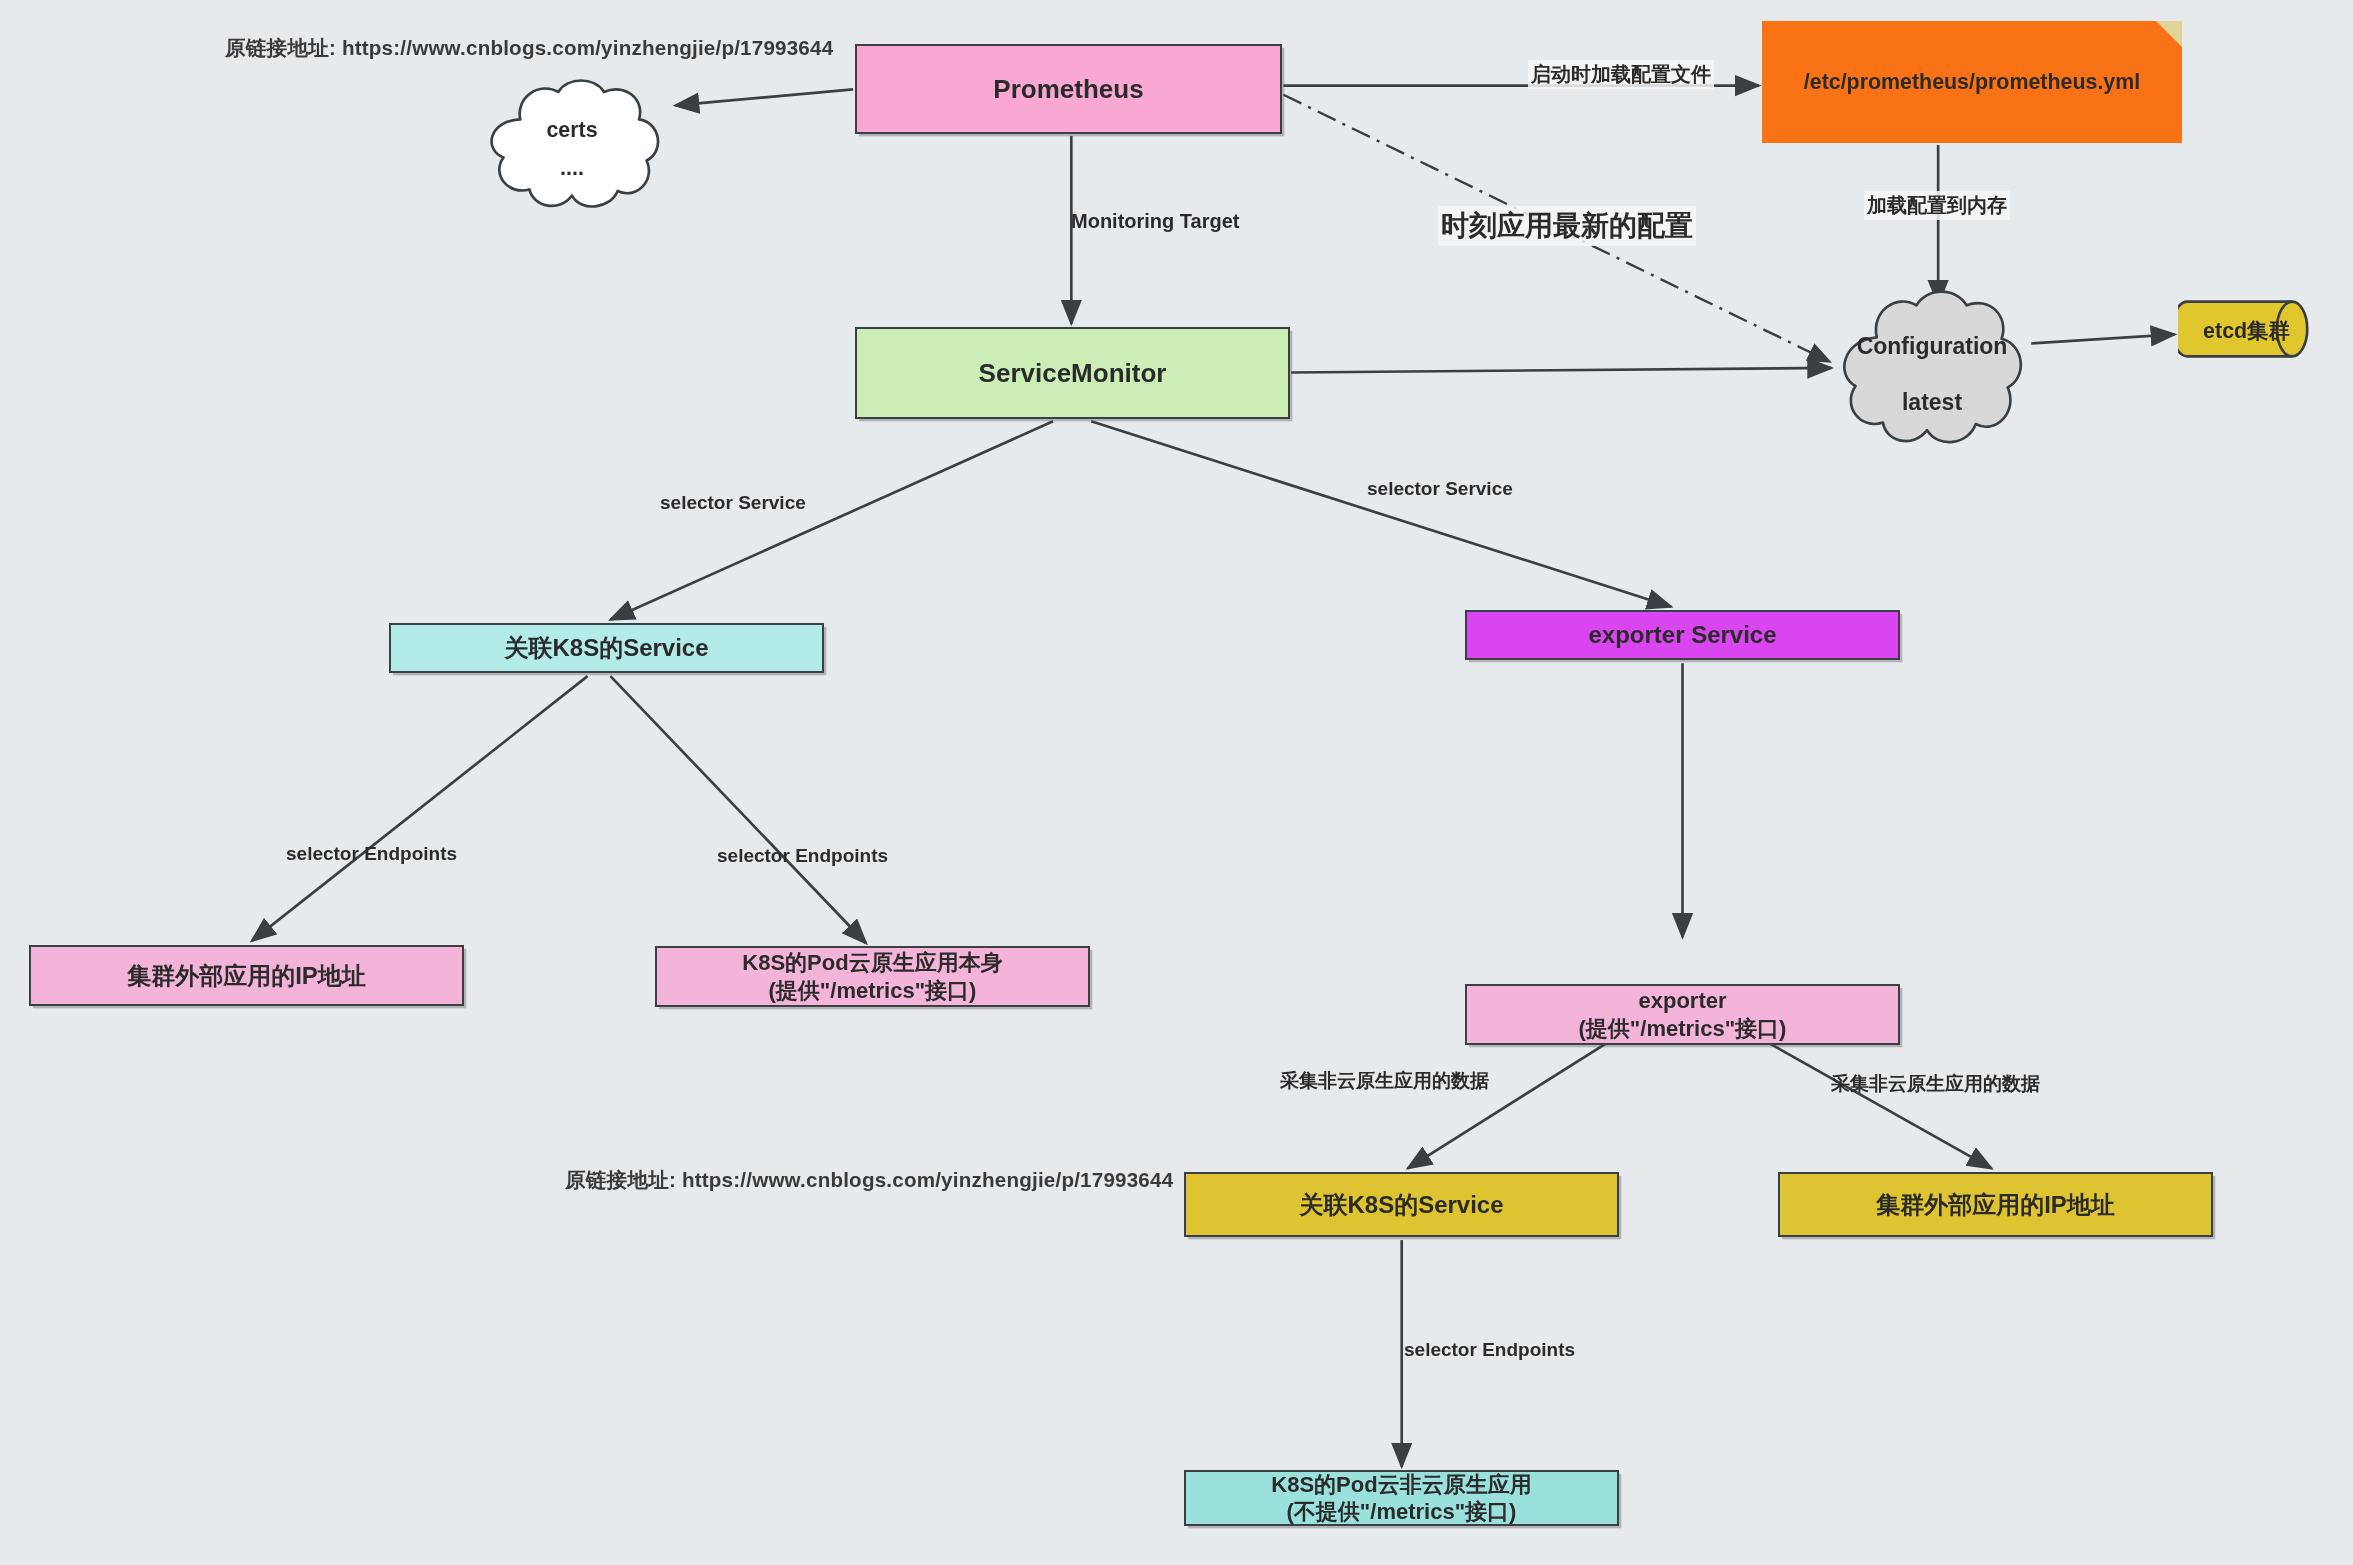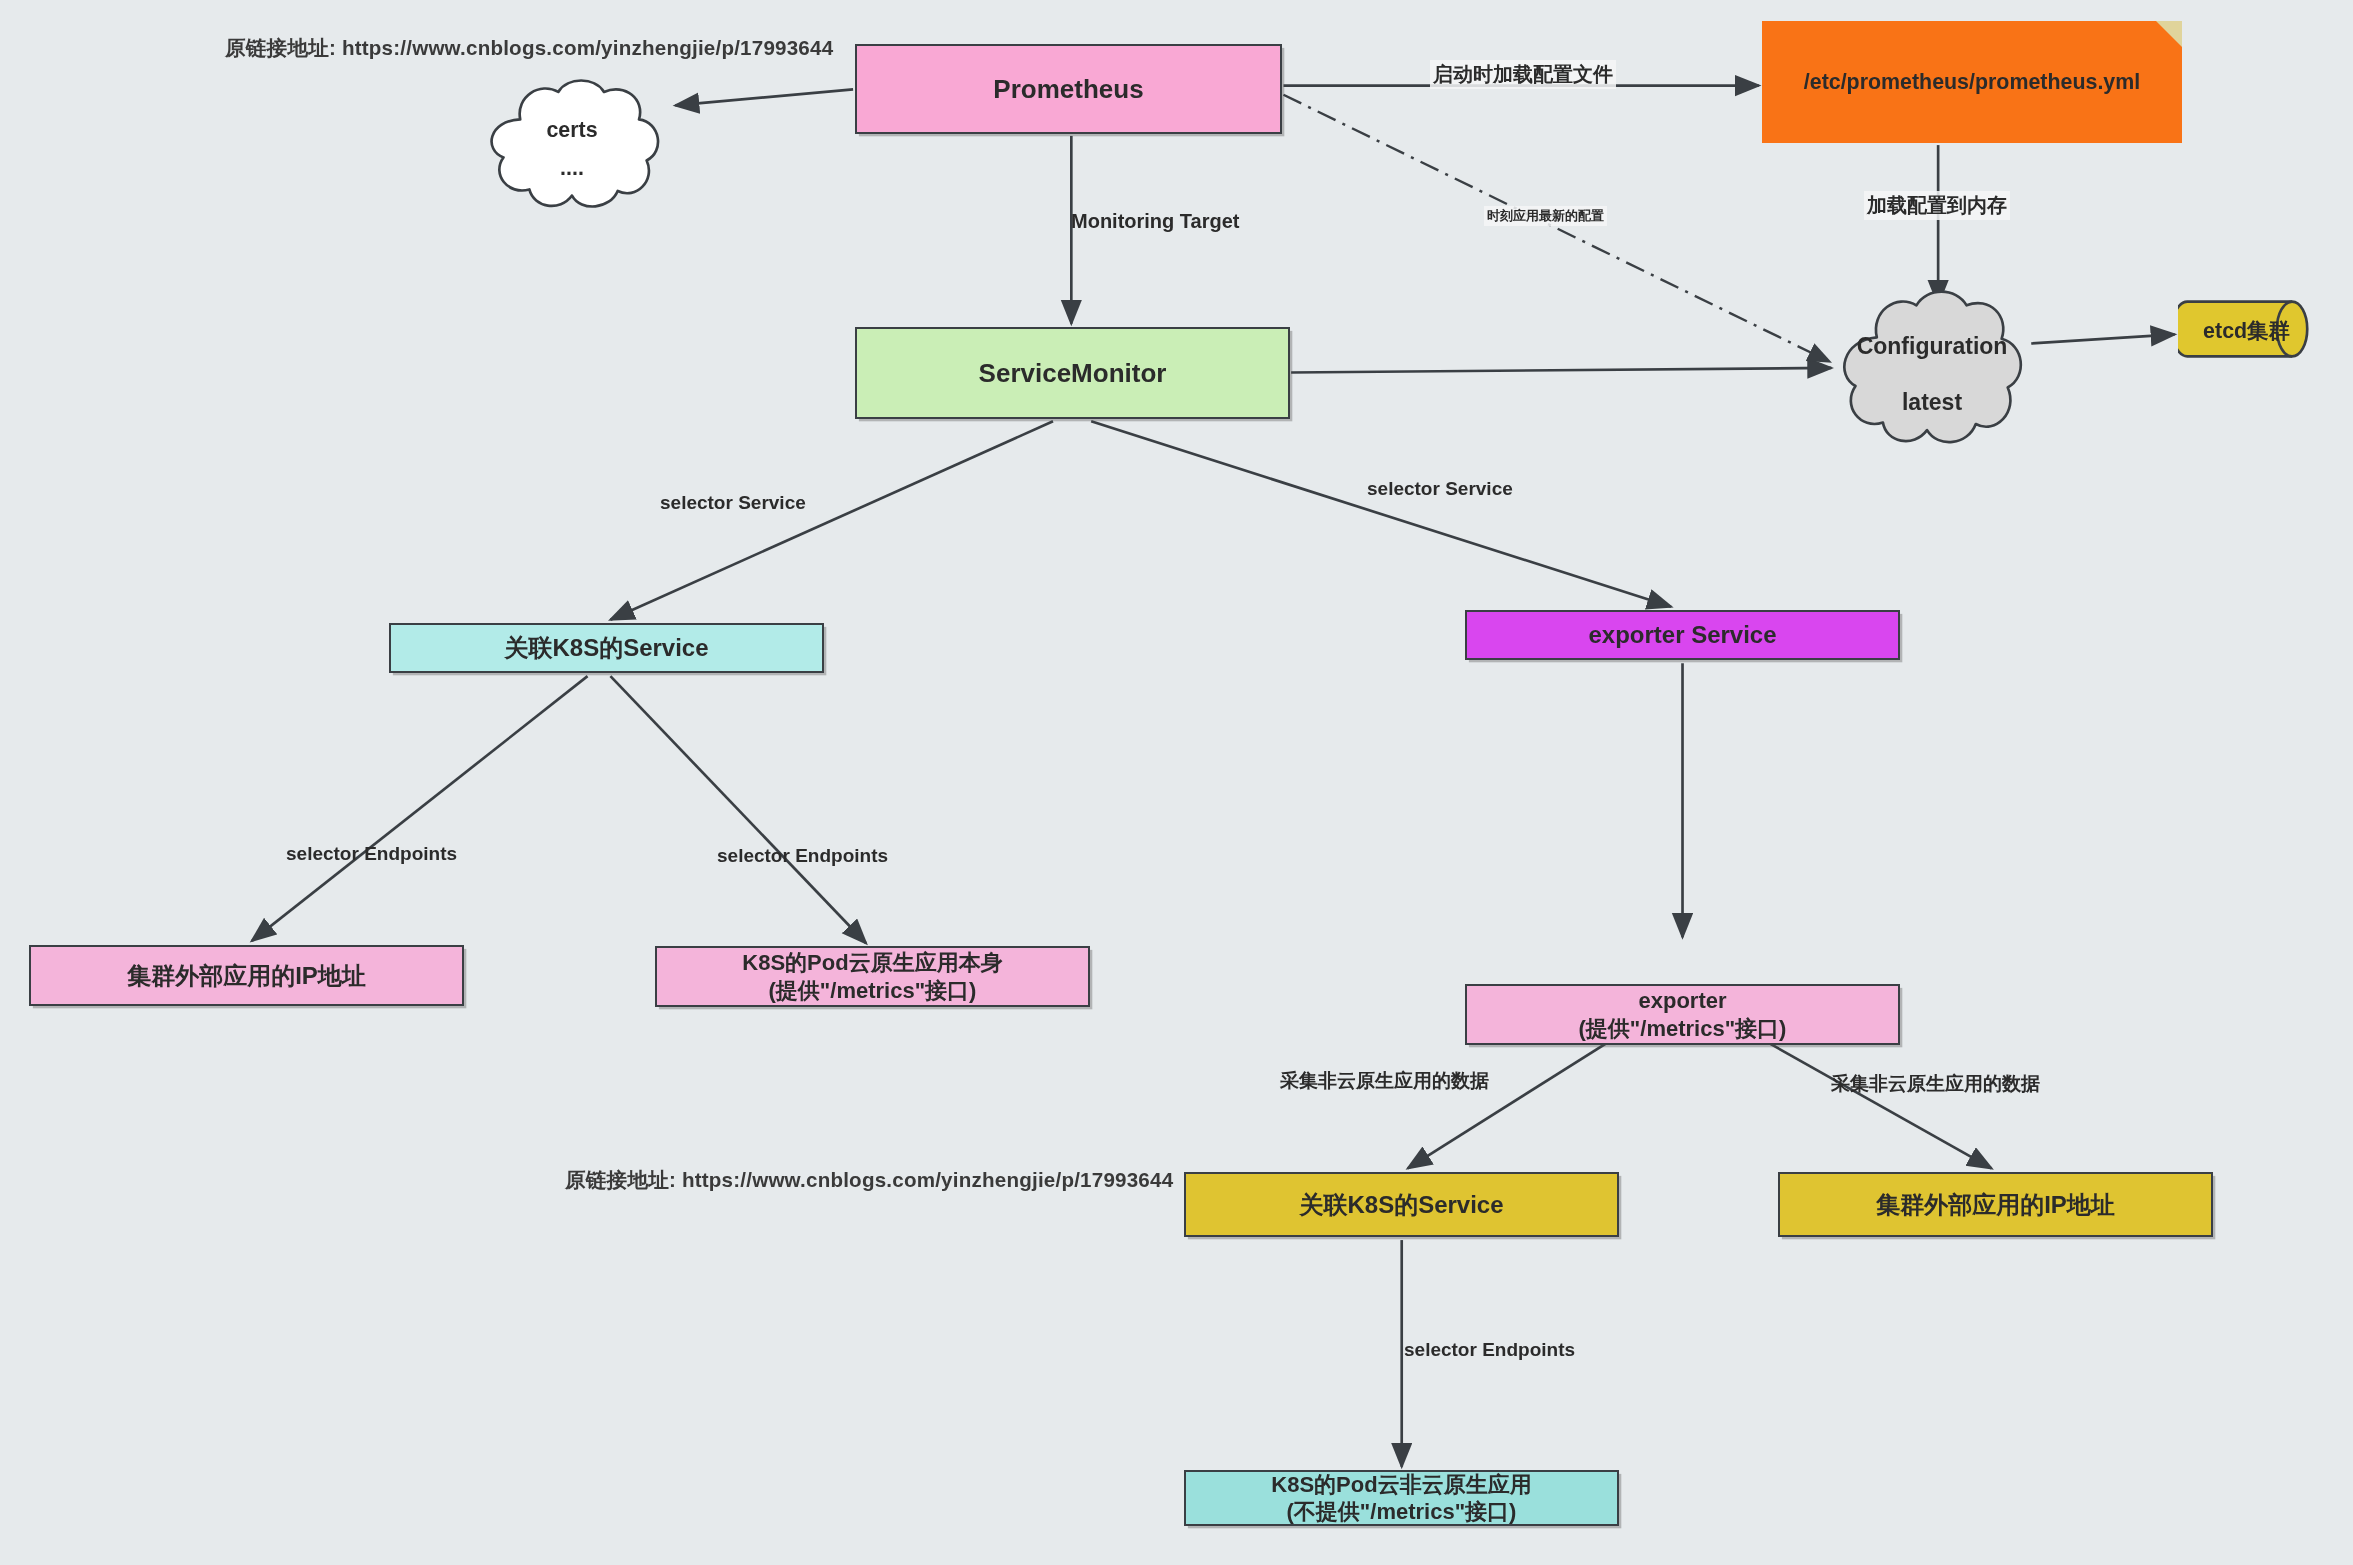--- a/index.html
+++ b/index.html
@@ -201,22 +201,22 @@
 
   <div class="node shadow" style="left:1778px;top:1172px;width:435px;height:65px;background:#dfc431;font-size:24px;">
     <span>集群外部应用的IP地址</span>
   </div>
 
   <div class="node shadow" style="left:1184px;top:1470px;width:435px;height:56px;background:#9ae0dc;font-size:22px;">
     <span>K8S的Pod云非云原生应用
 (不提供"/metrics"接口)</span>
   </div>
 
-  <div class="lbl" style="left:1430px;top:60px;font-size:20px;">启动时加载配置文件</div>
-  <div class="lbl" style="left:1484px;top:206px;font-size:13px;">时刻应用最新的配置</div>
+  <div class="lbl" style="left:1528px;top:60px;font-size:20px;">启动时加载配置文件</div>
+  <div class="lbl" style="left:1438px;top:206px;font-size:28px;">时刻应用最新的配置</div>
   <div class="lbl" style="left:1864px;top:191px;font-size:20px;">加载配置到内存</div>
   <div class="lbl plain" style="left:1071px;top:210px;font-size:20px;">Monitoring Target</div>
   <div class="lbl plain" style="left:660px;top:492px;font-size:19px;">selector Service</div>
   <div class="lbl plain" style="left:1367px;top:478px;font-size:19px;">selector Service</div>
   <div class="lbl plain" style="left:286px;top:843px;font-size:19px;">selector  Endpoints</div>
   <div class="lbl plain" style="left:717px;top:845px;font-size:19px;">selector  Endpoints</div>
   <div class="lbl plain" style="left:1280px;top:1068px;font-size:19px;">采集非云原生应用的数据</div>
   <div class="lbl plain" style="left:1831px;top:1071px;font-size:19px;">采集非云原生应用的数据</div>
   <div class="lbl plain" style="left:1404px;top:1339px;font-size:19px;">selector  Endpoints</div>
 

